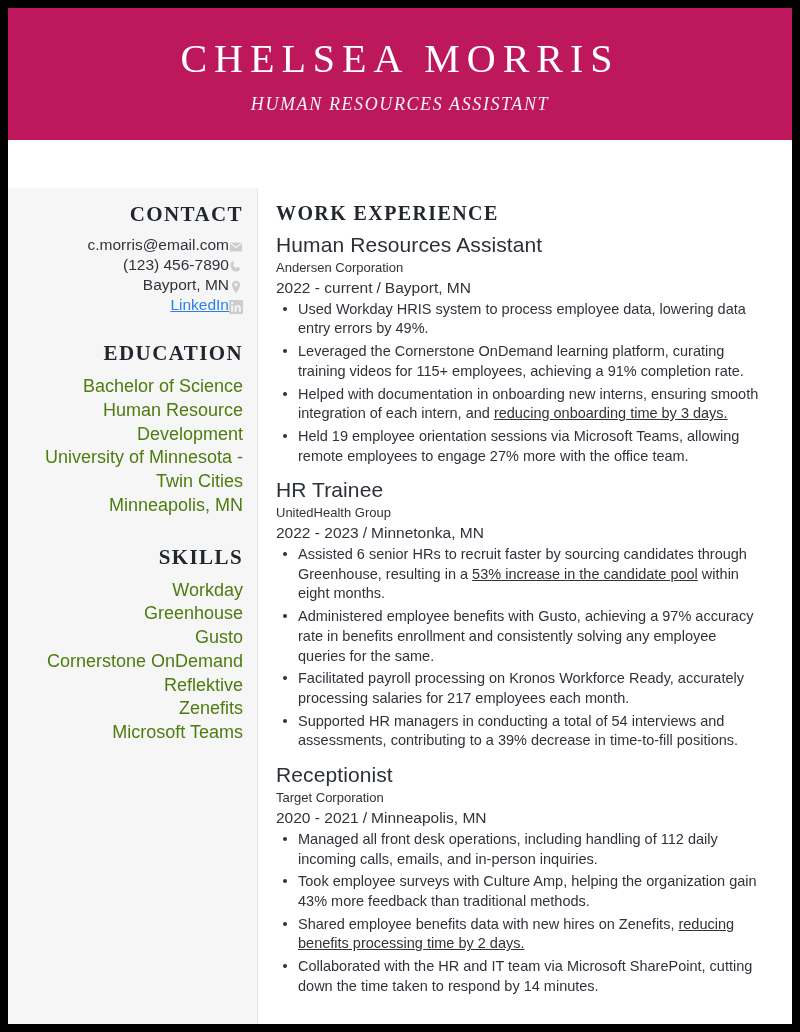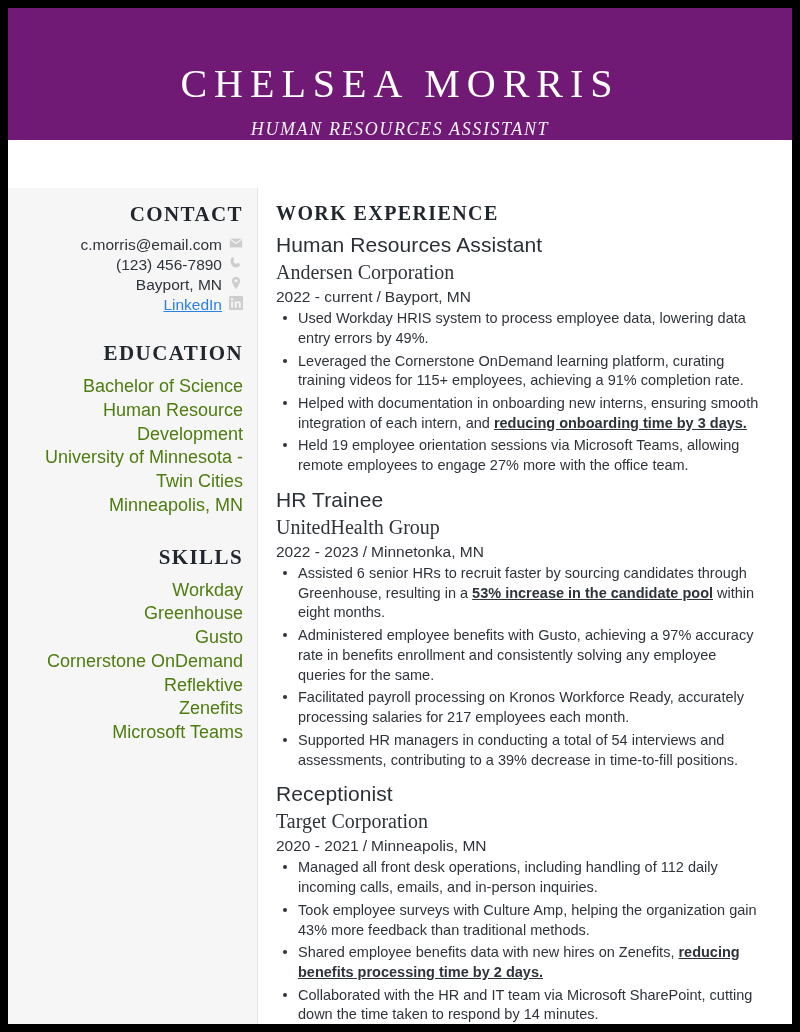--- a/index.html
+++ b/index.html
@@ -10,23 +10,23 @@
   }
   .page {
     position:absolute; left:8px; top:8px;
     width:784px; height:1016px;
     background:#ffffff;
     overflow:hidden;
   }
   
   .header {
     height:132px;
-    background:#701a75;
+    background:#be185d;
     display:flex; flex-direction:column;
-    align-items:center; justify-content:flex-end;
+    align-items:center; justify-content:center;
     padding-top:4px;
   }
   .name {
     font-family:"Liberation Serif", serif;
     font-size:40px; font-weight:400;
     color:#ffffff;
     letter-spacing:7px;
     line-height:1.1;
   }
   .subtitle {
@@ -62,42 +62,41 @@
     color:#22262e;
     letter-spacing:1.4px;
   }
   .sidebar .sec-head { font-size:21px; margin-bottom:9px; }
   .sidebar .sec-head.spaced { margin-top:27px; }
   .side-line {
     font-size:18px; color:#4d7c0f;
     line-height:1.32;
   }
   .contact-row {
-    display:flex; align-items:flex-start;
+    display:flex; align-items:flex-end;
     justify-content:flex-end;
-    gap:7px;
     margin-bottom:2px;
   }
   .contact-row .txt { font-size:15.5px; color:#2f333a; }
   .contact-row a.txt {
     color:#2a7fe8; text-decoration:underline;
   }
   .ico { width:14px; height:14px; flex:0 0 14px; display:block; }
   .ico svg { width:14px; height:14px; display:block; fill:#cdcdcd; }
   .edu-block { line-height:1.33; }
   .skills-list { line-height:1.33; }
   
   .main .sec-head { font-size:20px; margin-bottom:7px; }
   .job { margin-bottom:11px; }
   .job-title {
     font-size:21px; font-weight:300; color:#2b2f36;
     line-height:1.28; letter-spacing:.1px;
   }
   .job-company {
-    font-size:20px; color:#2f333a; line-height:1.36;font-family:Liberation Serif, serif;
+    font-size:13px; color:#2f333a; line-height:1.36;
   }
   .job-meta {
     font-size:15.5px; color:#2f333a; line-height:1.36;
     margin-bottom:2px;
   }
   .job-meta .sep { padding:0 4px; }
   ul.bullets { list-style:none; margin:0; padding:0; }
   ul.bullets li {
     position:relative;
     padding-left:22px;
@@ -105,21 +104,21 @@
     line-height:1.36;
     margin-bottom:3px;
   }
   ul.bullets li:before {
     content:"";
     position:absolute; left:7px; top:7px;
     width:4px; height:4px; border-radius:50%;
     background:#2f333a;
   }
   ul.bullets li b {
-    font-weight:700; text-decoration:underline;
+    font-weight:400; text-decoration:underline;
   }
   .job + .job { margin-top:9px; }
 </style>
 </head>
 <body>
 
 <div class="page">
 
   <div class="header">
     <div class="name">CHELSEA MORRIS</div>

